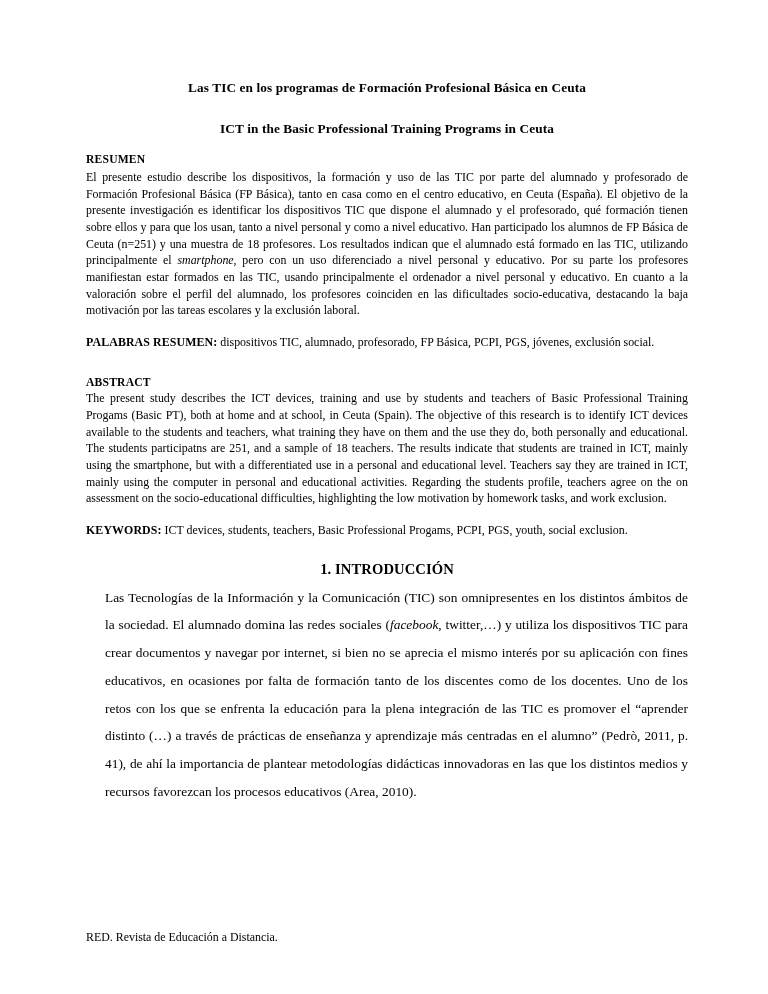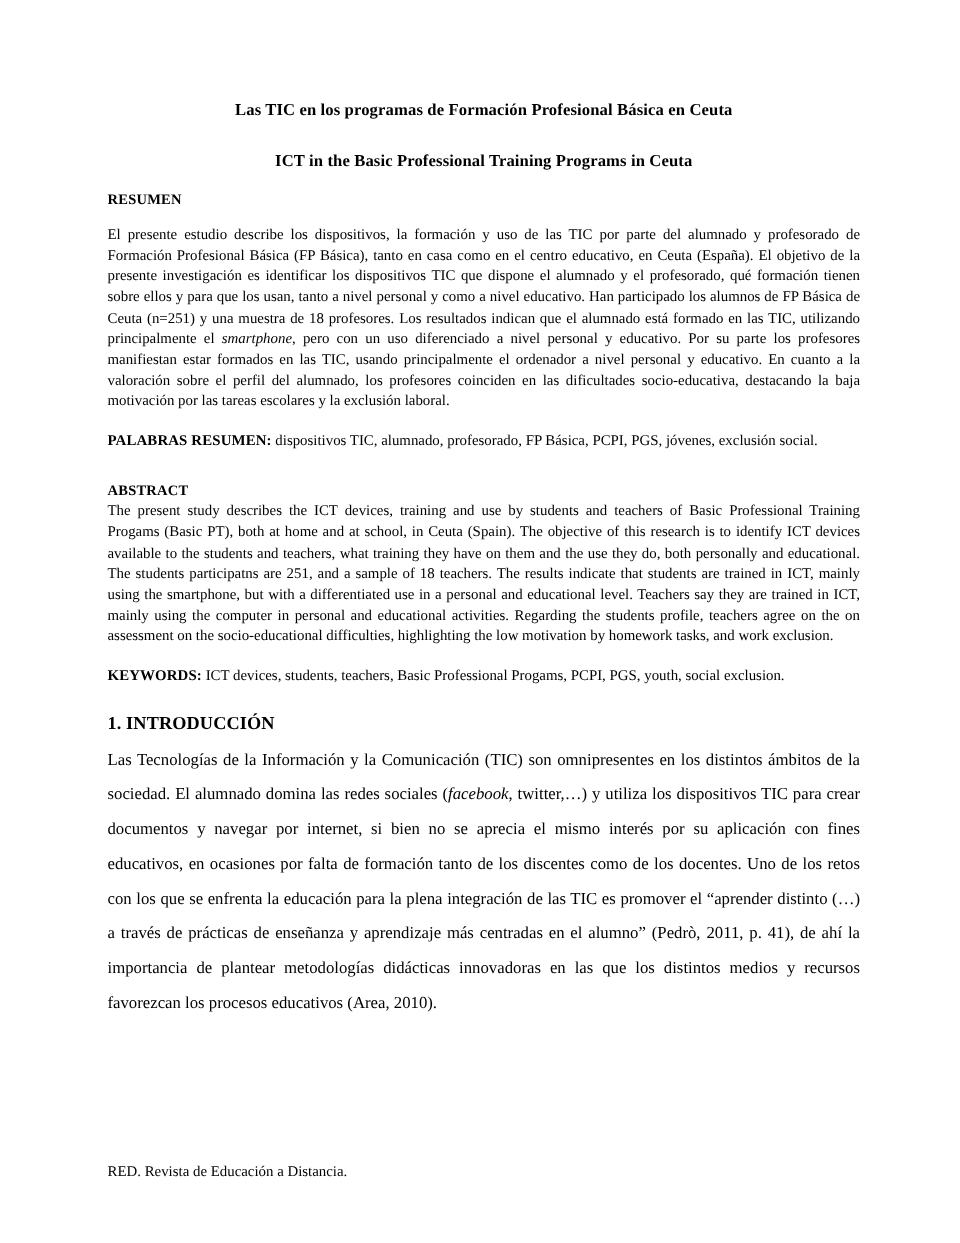--- a/index.html
+++ b/index.html
@@ -57,21 +57,21 @@
   }
   .resumen-label { margin-top: 16px; }
   .abstract-label { margin-top: 26px; }
 
   .para-small {
     font-size: 11.9px;
     line-height: 1.40;
     text-align: justify;
     text-justify: inter-word;
   }
-  .resumen-body { margin-top: 13px; }
+  .resumen-body { margin-top: 3px; }
   .abstract-body { margin-top: 1px; }
 
   .keywords-block {
     font-size: 11.9px;
     line-height: 1.40;
     text-align: justify;
   }
   .kw-resumen { margin-top: 15px; }
   .kw-abstract { margin-top: 15px; }
   .kw-label {
@@ -80,27 +80,29 @@
   }
 
   em { font-style: italic; }
 
   
   .intro-heading {
     font-size: 14.6px;
     font-weight: bold;
     margin-top: 22px;
     letter-spacing: 0.1px;
+    text-align: center;
   }
   .intro-body {
     font-size: 13.4px;
     line-height: 2.07;
     text-align: justify;
     text-justify: inter-word;
     margin-top: 6px;
+    margin-left: 19px;
   }
 
   
   .footer {
     position: absolute;
     left: 86px;
     top: 930px;
     width: 602px;
     font-size: 11.9px;
     line-height: 1.3;

